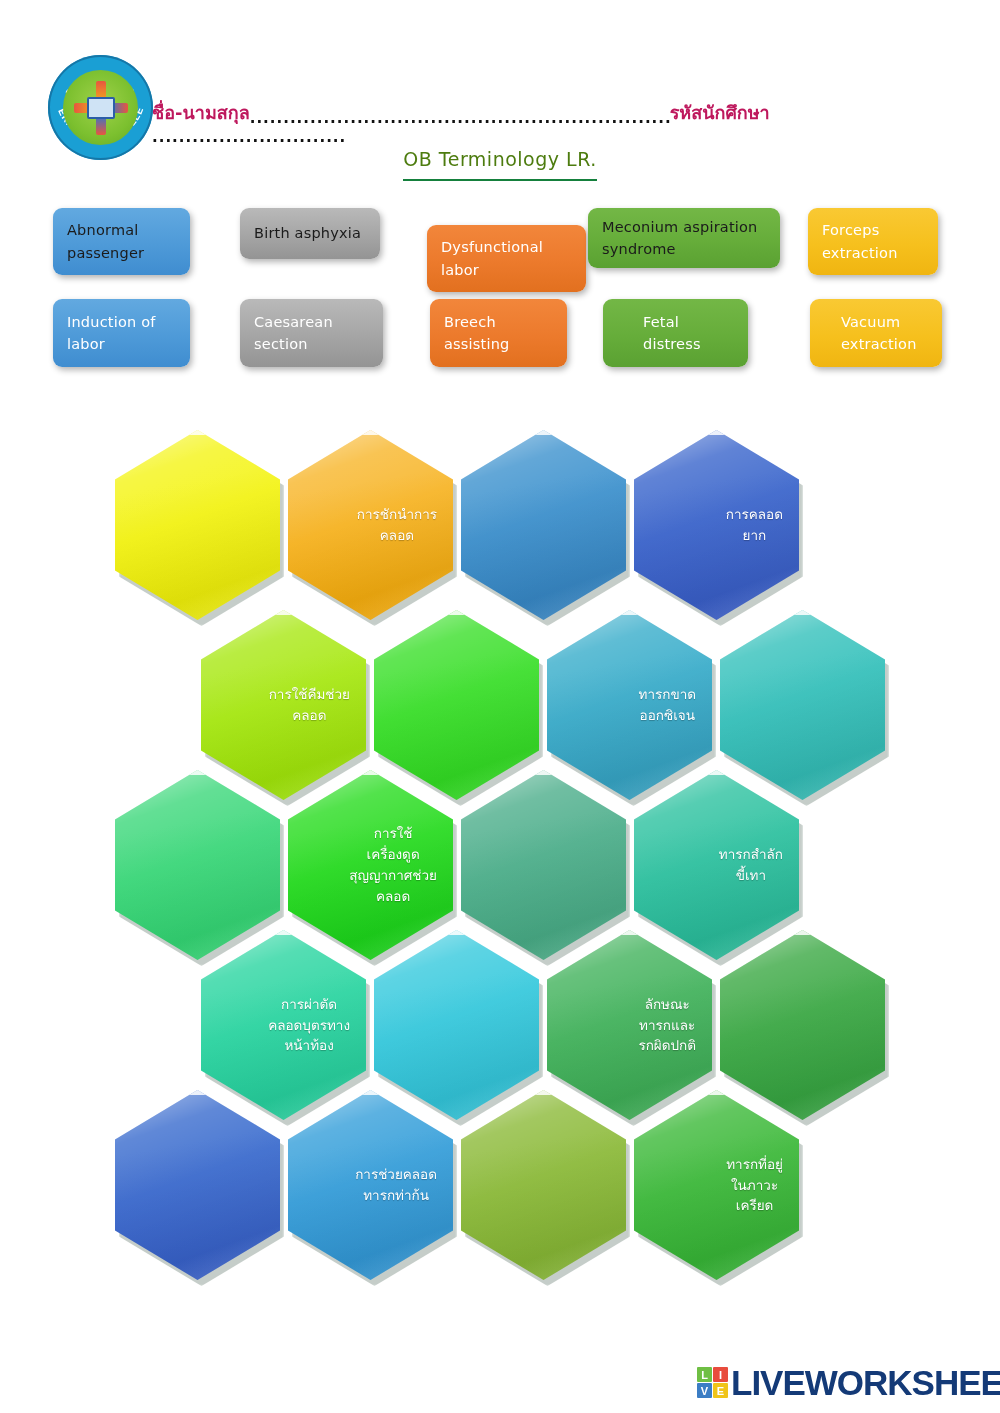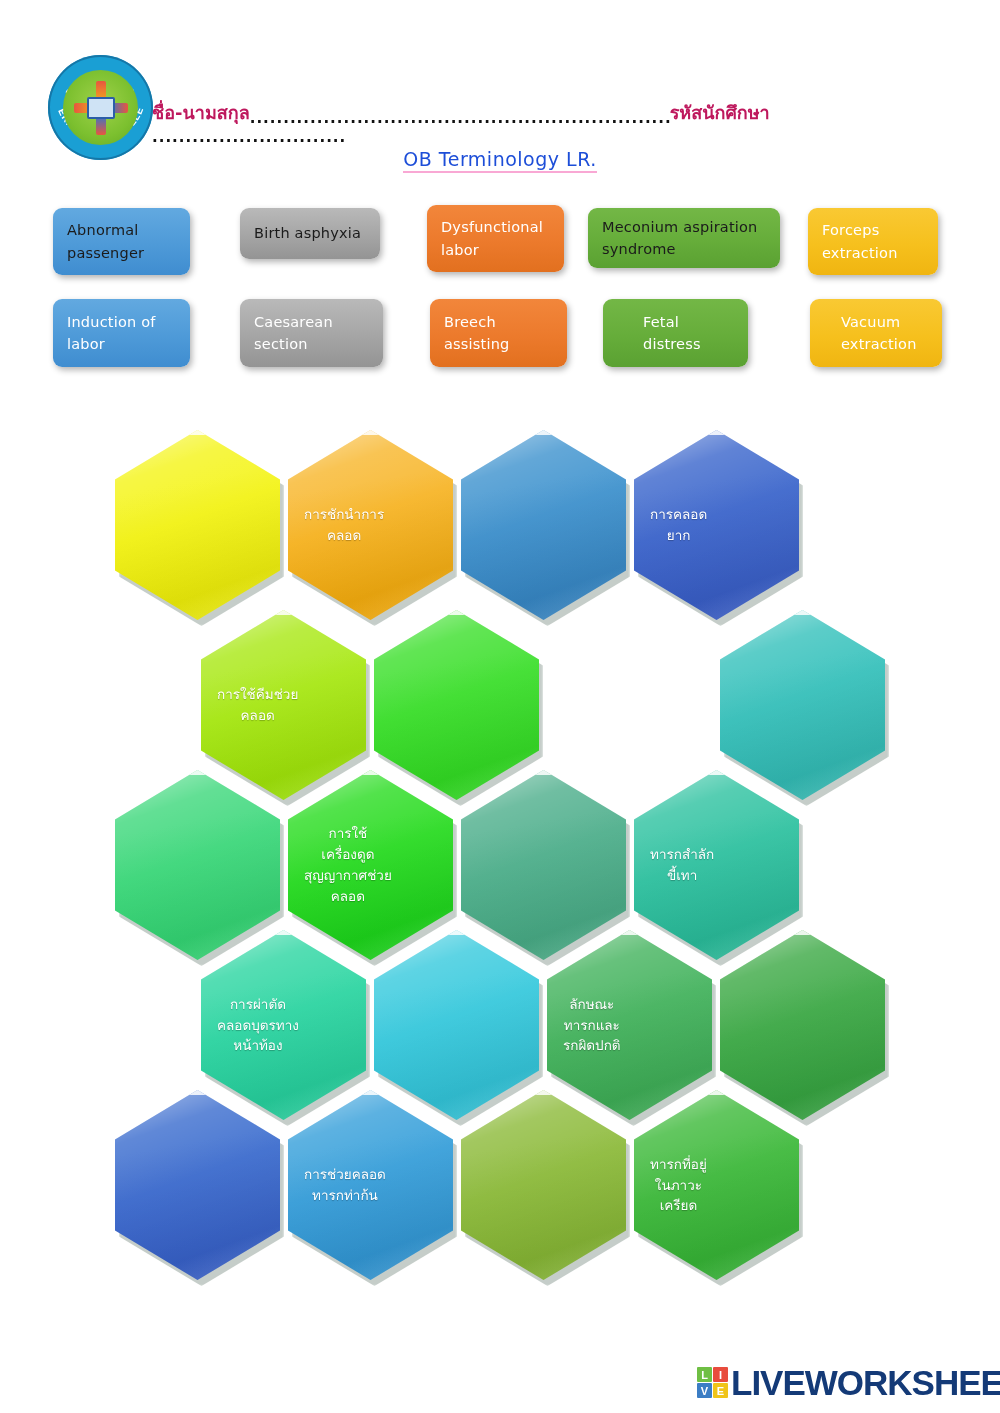--- a/index.html
+++ b/index.html
@@ -33,21 +33,21 @@
 
   .name-row{position:absolute;left:152px;top:98px;width:770px;height:28px;}
   .fld-label{font-family:"DejaVu Sans","Liberation Sans",sans-serif;
     font-size:18px;font-weight:bold;color:#be185d;white-space:nowrap;display:inline-block;
     vertical-align:bottom;}
   .dots{display:inline-block;vertical-align:bottom;overflow:hidden;white-space:nowrap;
     color:#111;font-size:15px;letter-spacing:1px;font-weight:bold;}
 
   .title{position:absolute;left:0;right:0;top:148px;text-align:center;}
   .title span{font-family:"DejaVu Sans","Liberation Sans",sans-serif;
-    font-size:19px;color:#1d4ed8;border-bottom:2px solid #f9a8d4;padding-bottom:1px;
+    font-size:19px;color:#4d7c0f;border-bottom:2px solid #15803d;padding-bottom:9px;
     letter-spacing:.5px;}
 
   
   .wordbank{position:absolute;left:0;top:203px;width:1000px;height:170px;}
   .chip{position:absolute;border-radius:9px;
     box-shadow:2px 3px 6px rgba(0,0,0,.30);
     padding:10px 14px;box-sizing:border-box;
     display:flex;align-items:center;
     font-family:"DejaVu Sans","Liberation Sans",sans-serif;
     font-size:14.5px;line-height:1.55;letter-spacing:.2px;}
@@ -72,21 +72,21 @@
   .hex .gloss{position:absolute;inset:0;
     clip-path:polygon(50% 0%,100% 26%,100% 74%,50% 100%,0% 74%,0% 26%);
     background:linear-gradient(160deg,rgba(255,255,255,.55) 0%,rgba(255,255,255,.12) 22%,
       rgba(255,255,255,0) 46%,rgba(0,0,0,.06) 78%,rgba(255,255,255,.22) 100%);}
   .hex .bevel{position:absolute;inset:0;
     clip-path:polygon(50% 0%,100% 26%,100% 74%,50% 100%,0% 74%,0% 26%);
     background:
       linear-gradient(#ffffff 0 5px,transparent 5px) no-repeat 0 0/100% 100%;
     opacity:.85;}
   .hex .label{position:absolute;inset:0;display:flex;align-items:center;
-    justify-content:flex-start;text-align:center;
+    justify-content:flex-end;text-align:center;
     font-family:"DejaVu Sans","Liberation Sans",sans-serif;
     color:#ffffff;font-size:13.5px;line-height:1.55;
     text-shadow:0 1px 1px rgba(0,0,0,.25);padding:0 16px;box-sizing:border-box;}
 
   
   .lw{position:absolute;left:697px;top:1366px;display:flex;align-items:center;}
   .lw-grid{display:grid;grid-template-columns:15px 15px;grid-template-rows:15px 15px;
     gap:1px;margin-right:3px;}
   .lw-grid div{display:flex;align-items:center;justify-content:center;
     font-family:"Liberation Sans",sans-serif;font-weight:bold;font-size:11px;color:#ffffff;
@@ -127,21 +127,21 @@
     <span>OB Terminology LR.</span>
   </div>
 
   <div class="wordbank" id="wordbank">
       <div class="chip blue dark" style="left: 53px; top: 5px; width: 137px; height: 67px;">
         <span class="txt">Abnormal<br>passenger</span>
       </div>
       <div class="chip grey dark" style="left: 240px; top: 5px; width: 140px; height: 51px;">
         <span class="txt">Birth asphyxia</span>
       </div>
-      <div class="chip orange light" style="left: 427px; top: 2px; width: 137px; height: 67px;">
+      <div class="chip orange light" style="left: 427px; top: 22px; width: 159px; height: 67px;">
         <span class="txt">Dysfunctional<br>labor</span>
       </div>
       <div class="chip green dark" style="left: 588px; top: 5px; width: 192px; height: 60px;">
         <span class="txt">Meconium aspiration<br>syndrome</span>
       </div>
       <div class="chip yellow light" style="left: 808px; top: 5px; width: 130px; height: 67px;">
         <span class="txt">Forceps<br>extraction</span>
       </div>
       <div class="chip blue light" style="left: 53px; top: 96px; width: 137px; height: 68px;">
         <span class="txt">Induction of<br>labor</span>
@@ -206,20 +206,29 @@
           <div>การใช้คีมช่วย<br>คลอด</div>
         </div>
       </div>
       <div class="hex" style="left: 374px; top: 190px;">
         <div class="shadow"></div>
         <div class="shape" style="background: linear-gradient(170deg, rgb(76, 226, 61) 0%, rgb(76, 226, 61) 30%, rgb(42, 214, 27) 100%);"></div>
         <div class="gloss"></div>
         <div class="bevel"></div>
         <div class="label">
           <div></div>
+        </div>
+      </div>
+      <div class="hex" style="left: 547px; top: 190px;">
+        <div class="shadow"></div>
+        <div class="shape" style="background: linear-gradient(170deg, rgb(73, 180, 207) 0%, rgb(73, 180, 207) 30%, rgb(47, 156, 189) 100%);"></div>
+        <div class="gloss"></div>
+        <div class="bevel"></div>
+        <div class="label">
+          <div>ทารกขาด<br>ออกซิเจน</div>
         </div>
       </div>
       <div class="hex" style="left: 720px; top: 190px;">
         <div class="shadow"></div>
         <div class="shape" style="background: linear-gradient(170deg, rgb(69, 198, 193) 0%, rgb(69, 198, 193) 30%, rgb(44, 181, 174) 100%);"></div>
         <div class="gloss"></div>
         <div class="bevel"></div>
         <div class="label">
           <div></div>
         </div>

